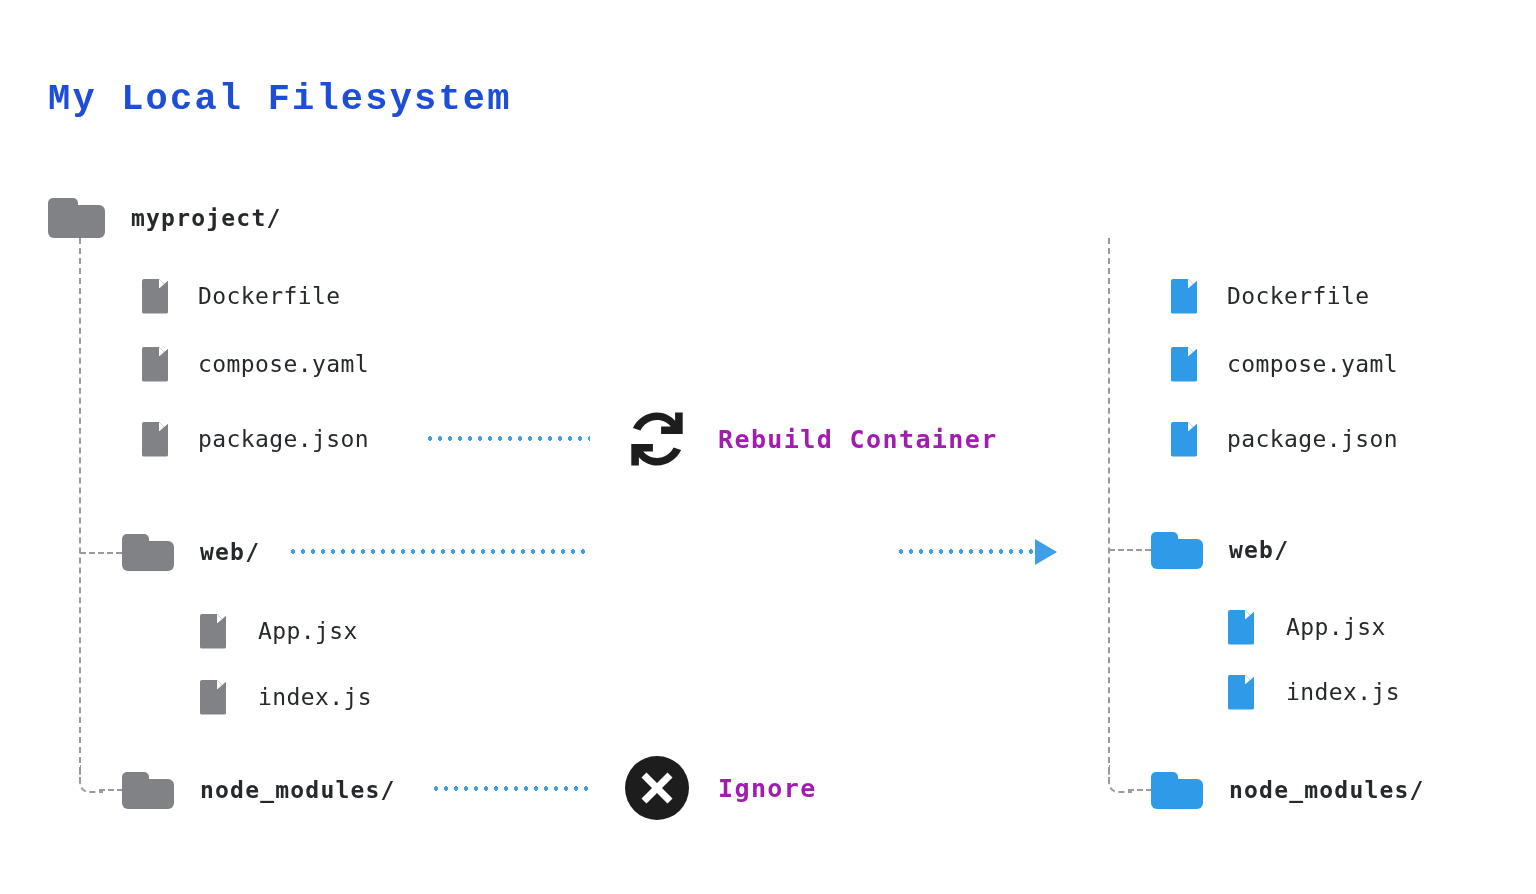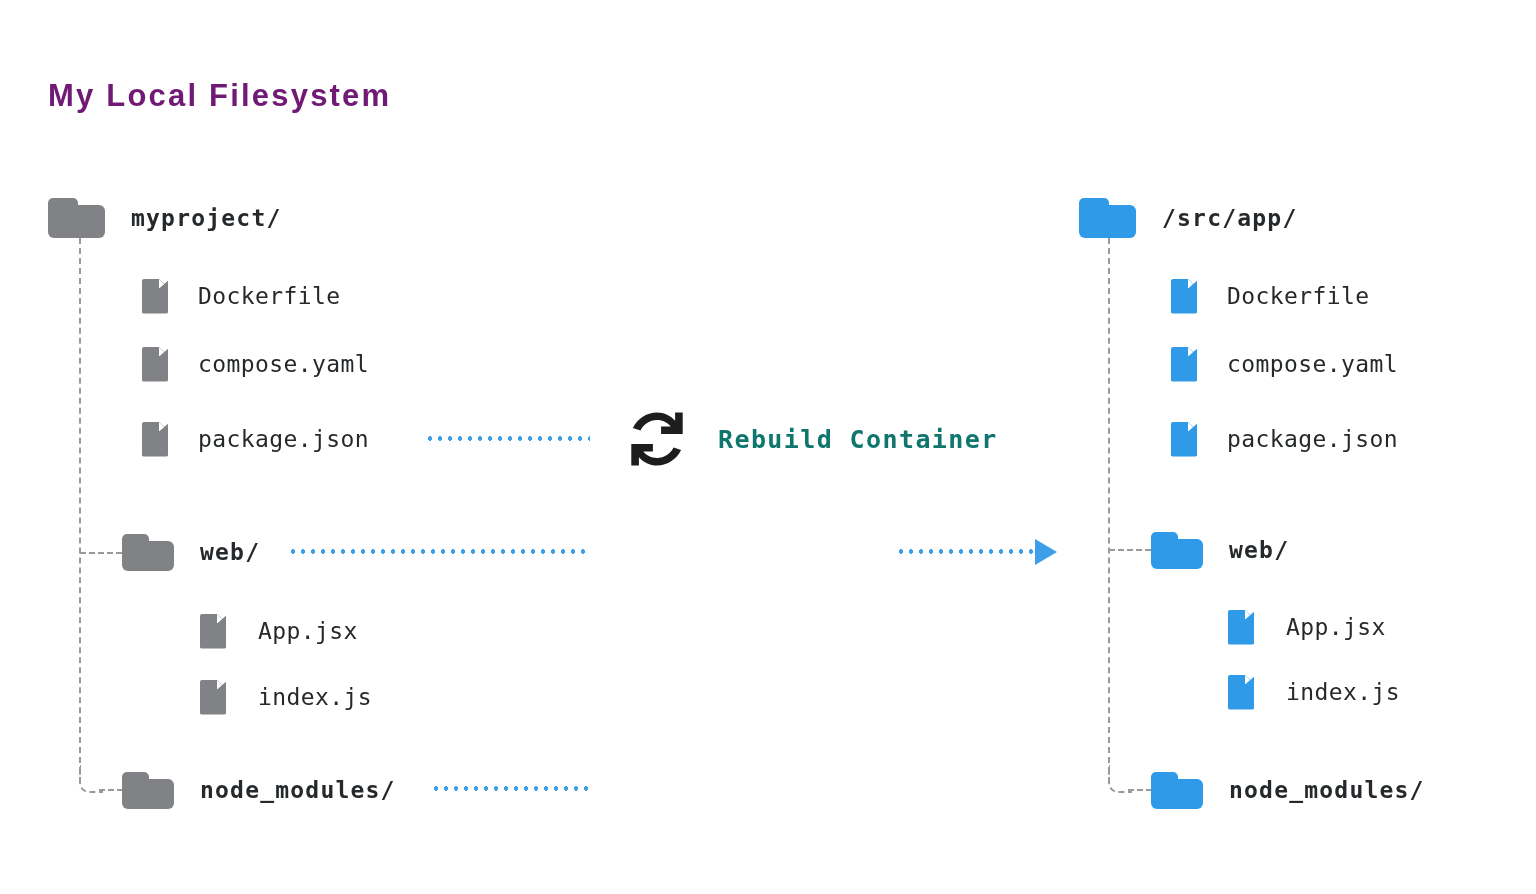--- a/index.html
+++ b/index.html
@@ -17,25 +17,25 @@
   .stage {
     position: absolute;
     left: 0; top: 0;
     width: 1536px;
     height: 894px;
   }
 
   
   .col-title {
     position: absolute;
-    font-family: Liberation Sans, sans-serif;
+    font-family: Liberation Mono, monospace;
     font-weight: bold;
-    font-size: 31px;
+    font-size: 37px;
     letter-spacing: 2.2px;
-    color: #701a75;
+    color: #1d4ed8;
     white-space: nowrap;
   }
   #title-left  { left: 48px;   top: 78px; }
   #title-right { left: 1079px; top: 78px; }
 
   
   .row {
     position: absolute;
     display: flex;
     align-items: center;
@@ -152,21 +152,21 @@
     position: absolute;
     display: flex;
     align-items: center;
     white-space: nowrap;
   }
   .action .act-label {
     font-family: "DejaVu Sans Mono", "Liberation Mono", monospace;
     font-weight: bold;
     font-size: 25px;
     letter-spacing: 1.4px;
-    color: #0f766e;
+    color: #a21caf;
     margin-left: 28px;
     text-align: center;
   }
   .badge {
     width: 66px;
     height: 66px;
     flex: 0 0 auto;
     position: relative;
   }
   .badge svg { display: block; width: 66px; height: 66px; }
@@ -250,27 +250,20 @@
         <span class="body"></span>
     </span>
     <span class="label" style="margin-left:26px;">node_modules/</span>
   </div>
 
   <div class="vline" style="left:1108px; top:238px; height:545px;"></div>
   <div class="hline" style="left:1109px; top:549px; width:42px;"></div>
   <div class="elbow" style="left:1108px; top:765px;"></div>
   <div class="hline" style="left:1128px; top:789px; width:24px;"></div>
 
-  <div class="row dir" style="left:1079px; top:196px;">
-    <span class="folder blue">
-      <span class="tab"></span>
-        <span class="body"></span>
-    </span>
-    <span class="label" style="margin-left:26px;">/src/app/</span>
-  </div>
 
   <div class="row" style="left:1171px; top:274px;">
     <span class="file blue">
       <span class="sheet"></span>
         <span class="fold"></span>
         <span class="fold2"></span>
     </span>
     <span class="label" style="margin-left:30px;">Dockerfile</span>
   </div>
 
@@ -339,14 +332,23 @@
     <span class="badge">
       <svg viewBox="0 0 66 66" xmlns="http://www.w3.org/2000/svg">
         <path fill="#1d1d1d" d="M33 6.5c7.2 0 13.7 3.2 18.1 8.3l0-8.3 7.6 0 0 21.6 -21.6 0 0-7.6 9.6 0c-3.2-3.9-8.1-6.4-13.7-6.4 -7.3 0-13.6 4.3-16.5 10.5l-7.6-2.6C13.1 13.1 22.2 6.5 33 6.5z"></path>
         <path fill="#1d1d1d" d="M33 59.5c-7.2 0-13.7-3.2-18.1-8.3l0 8.3 -7.6 0 0-21.6 21.6 0 0 7.6 -9.6 0c3.2 3.9 8.1 6.4 13.7 6.4 7.3 0 13.6-4.3 16.5-10.5l7.6 2.6C52.9 52.9 43.8 59.5 33 59.5z"></path>
       </svg>
     </span>
     <span class="act-label">Rebuild Container</span>
   </div>
 
 
+  <div class="action" style="left:624px; top:755px;">
+    <span class="badge">
+      <svg viewBox="0 0 66 66" xmlns="http://www.w3.org/2000/svg">
+        <circle cx="33" cy="33" r="32" fill="#1d1d1d"></circle>
+        <path fill="#ffffff" d="M22.5 17.5 L33 28 L43.5 17.5 L48.5 22.5 L38 33 L48.5 43.5 L43.5 48.5 L33 38 L22.5 48.5 L17.5 43.5 L28 33 L17.5 22.5 Z"></path>
+      </svg>
+    </span>
+    <span class="act-label">Ignore</span>
+  </div>
 
 </div>
 
 </body></html>

